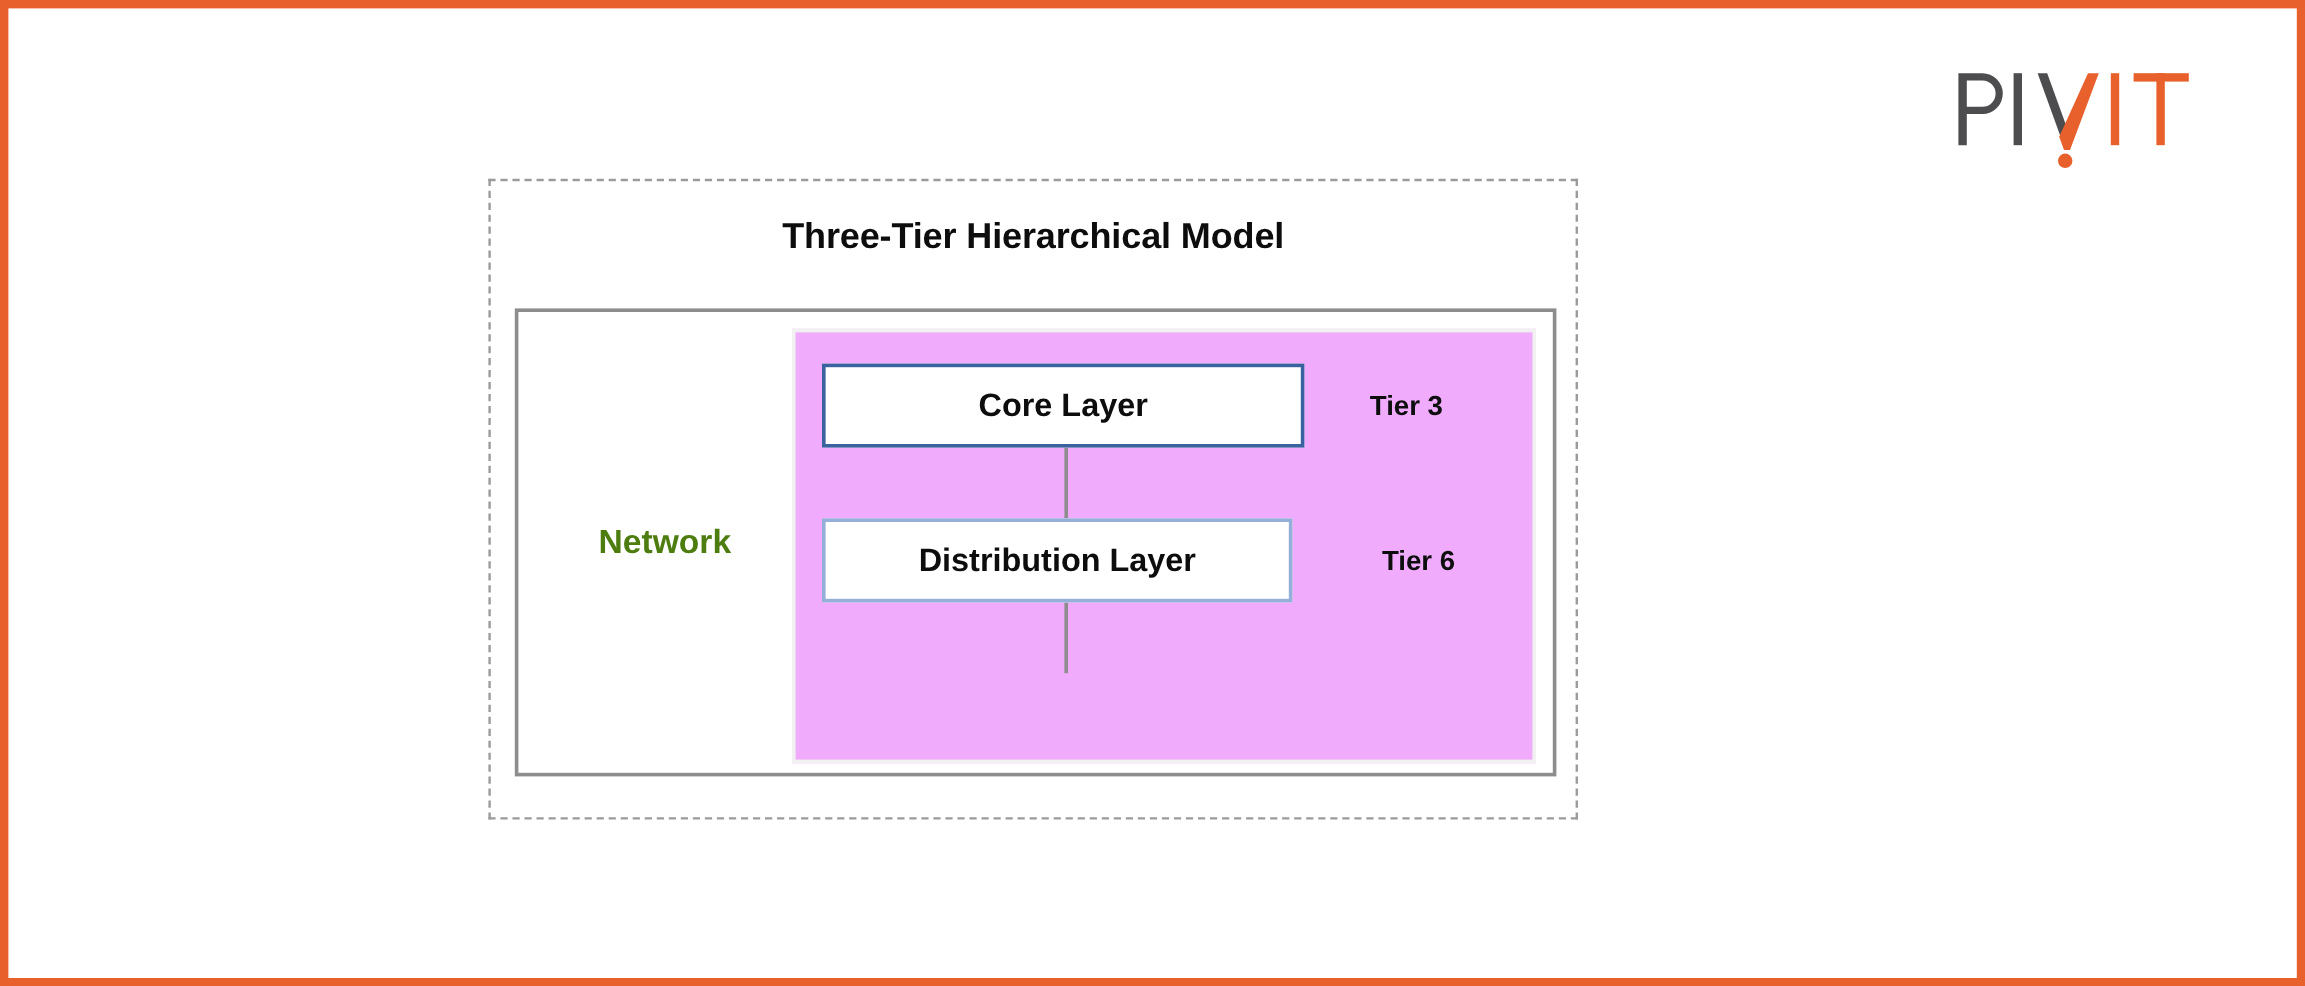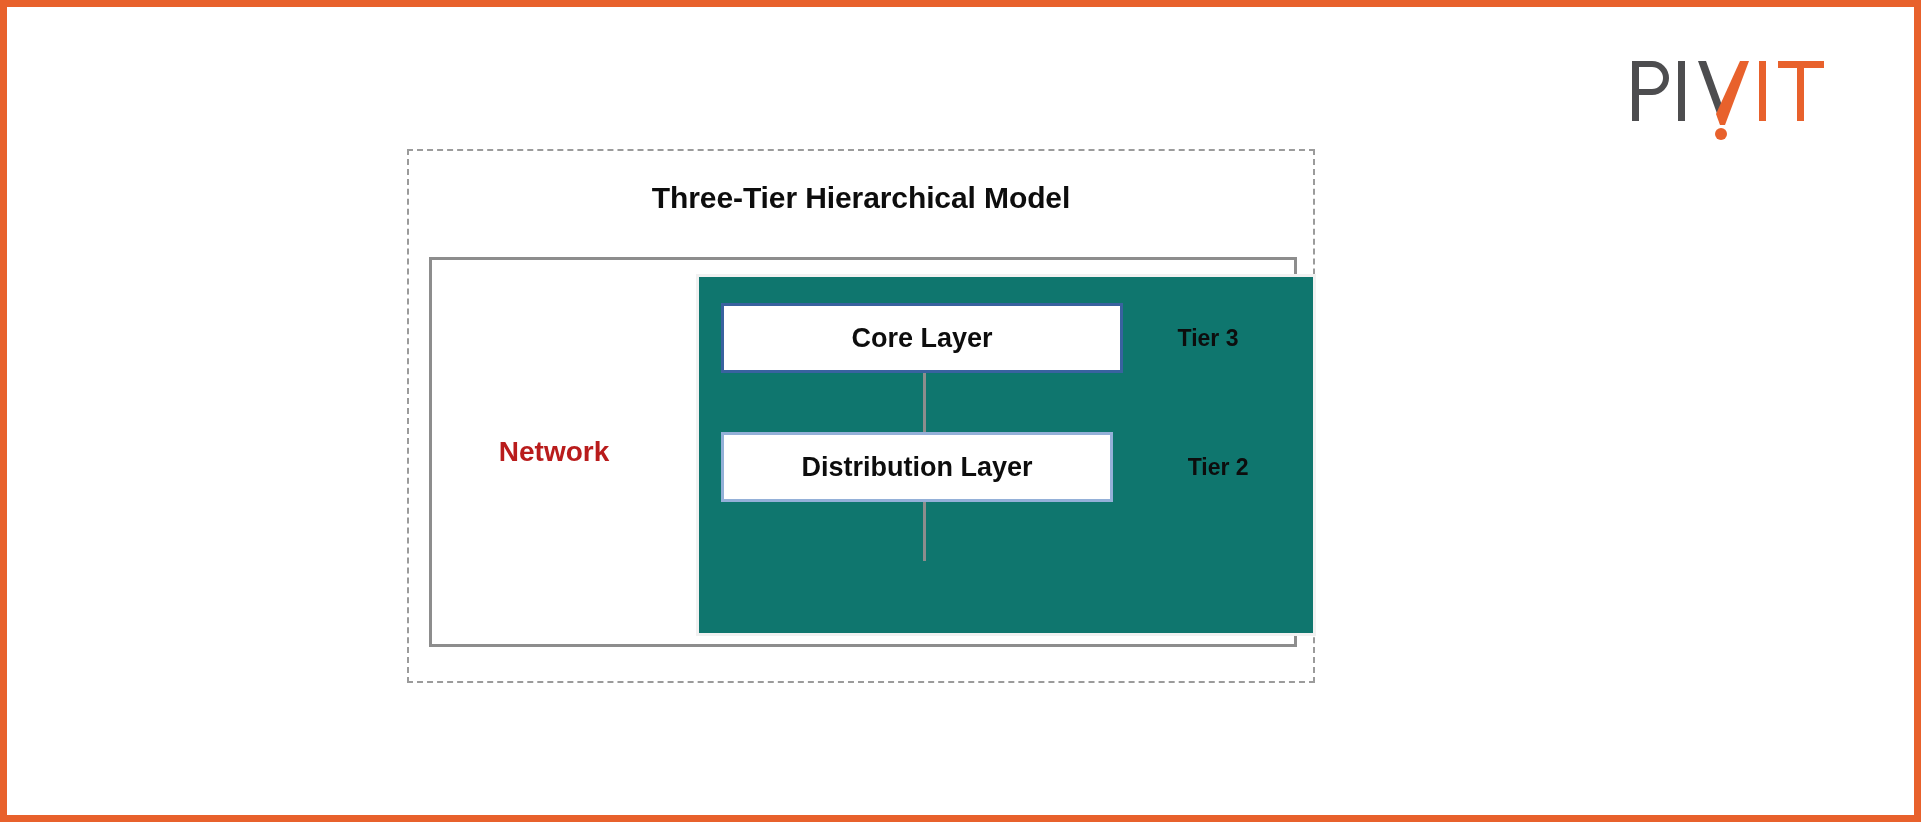--- a/index.html
+++ b/index.html
@@ -76,34 +76,33 @@
     position: absolute;
     left: 22px;
     top: 0;
     bottom: 0;
     width: 200px;
     display: flex;
     align-items: center;
     justify-content: center;
     font-size: 28px;
     font-weight: bold;
-    color: #b91c1c;
+    color: #4d7c0f;
   }
 
   
   .stack-wrap {
     position: absolute;
     left: 228px;
     top: 14px;
     width: 620px;
     height: 362px;
     box-sizing: border-box;
     border: 3px solid #f1f1f1;
-    background: #0f766e;
-    margin-left: 36px;
+    background: #f0abfc;
   }
 
   
   .tier-row {
     position: absolute;
     left: 22px;
     width: 580px;
     height: 70px;
     display: flex;
     align-items: center;
@@ -184,20 +183,20 @@
         <div class="connector c32"></div>
         <div class="connector c21"></div>
 
         <div class="tier-row r3">
           <div class="layer-box core">Core Layer</div>
           <div class="tier-label">Tier 3</div>
         </div>
 
         <div class="tier-row r2">
           <div class="layer-box dist">Distribution Layer</div>
-          <div class="tier-label">Tier 2</div>
+          <div class="tier-label">Tier 6</div>
         </div>
 
 
       </div>
     </div>
   </div>
 </div>
 
 </body></html>

